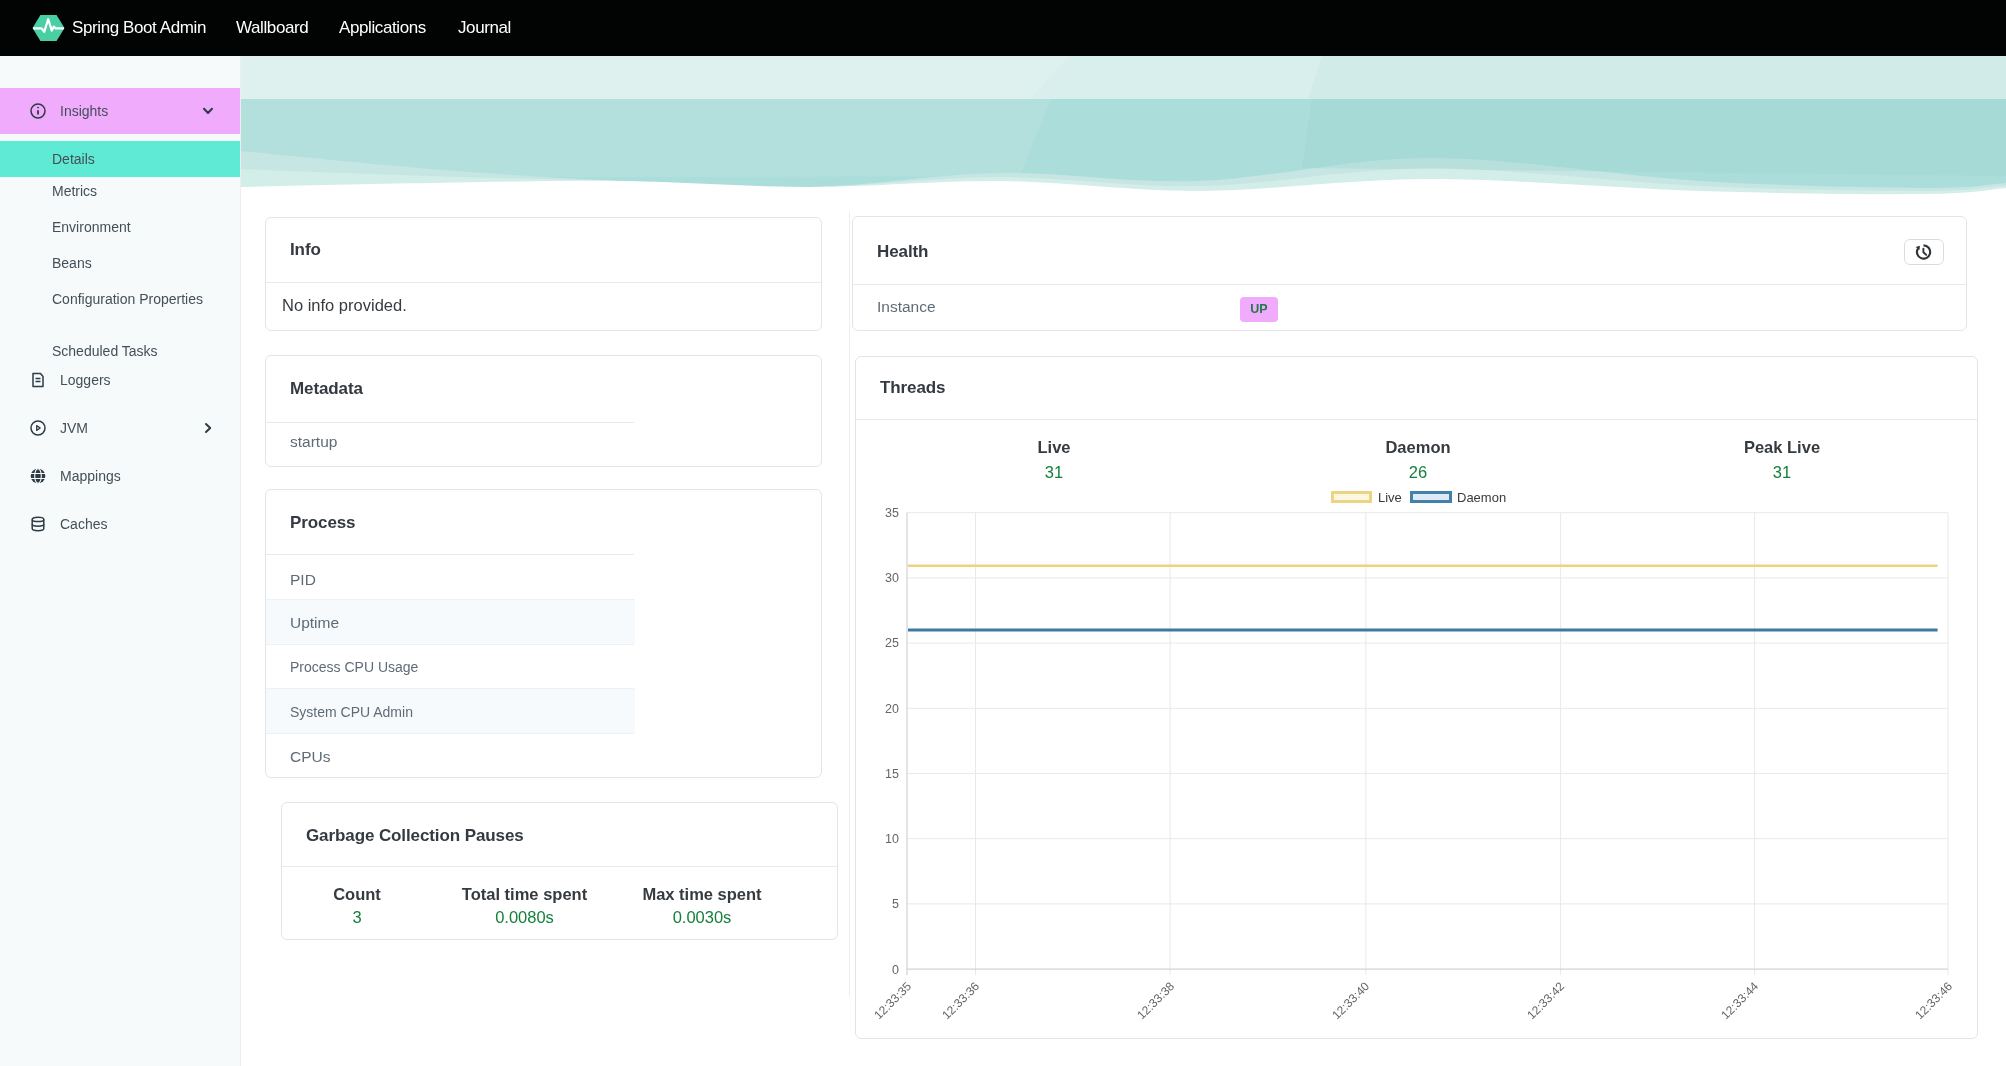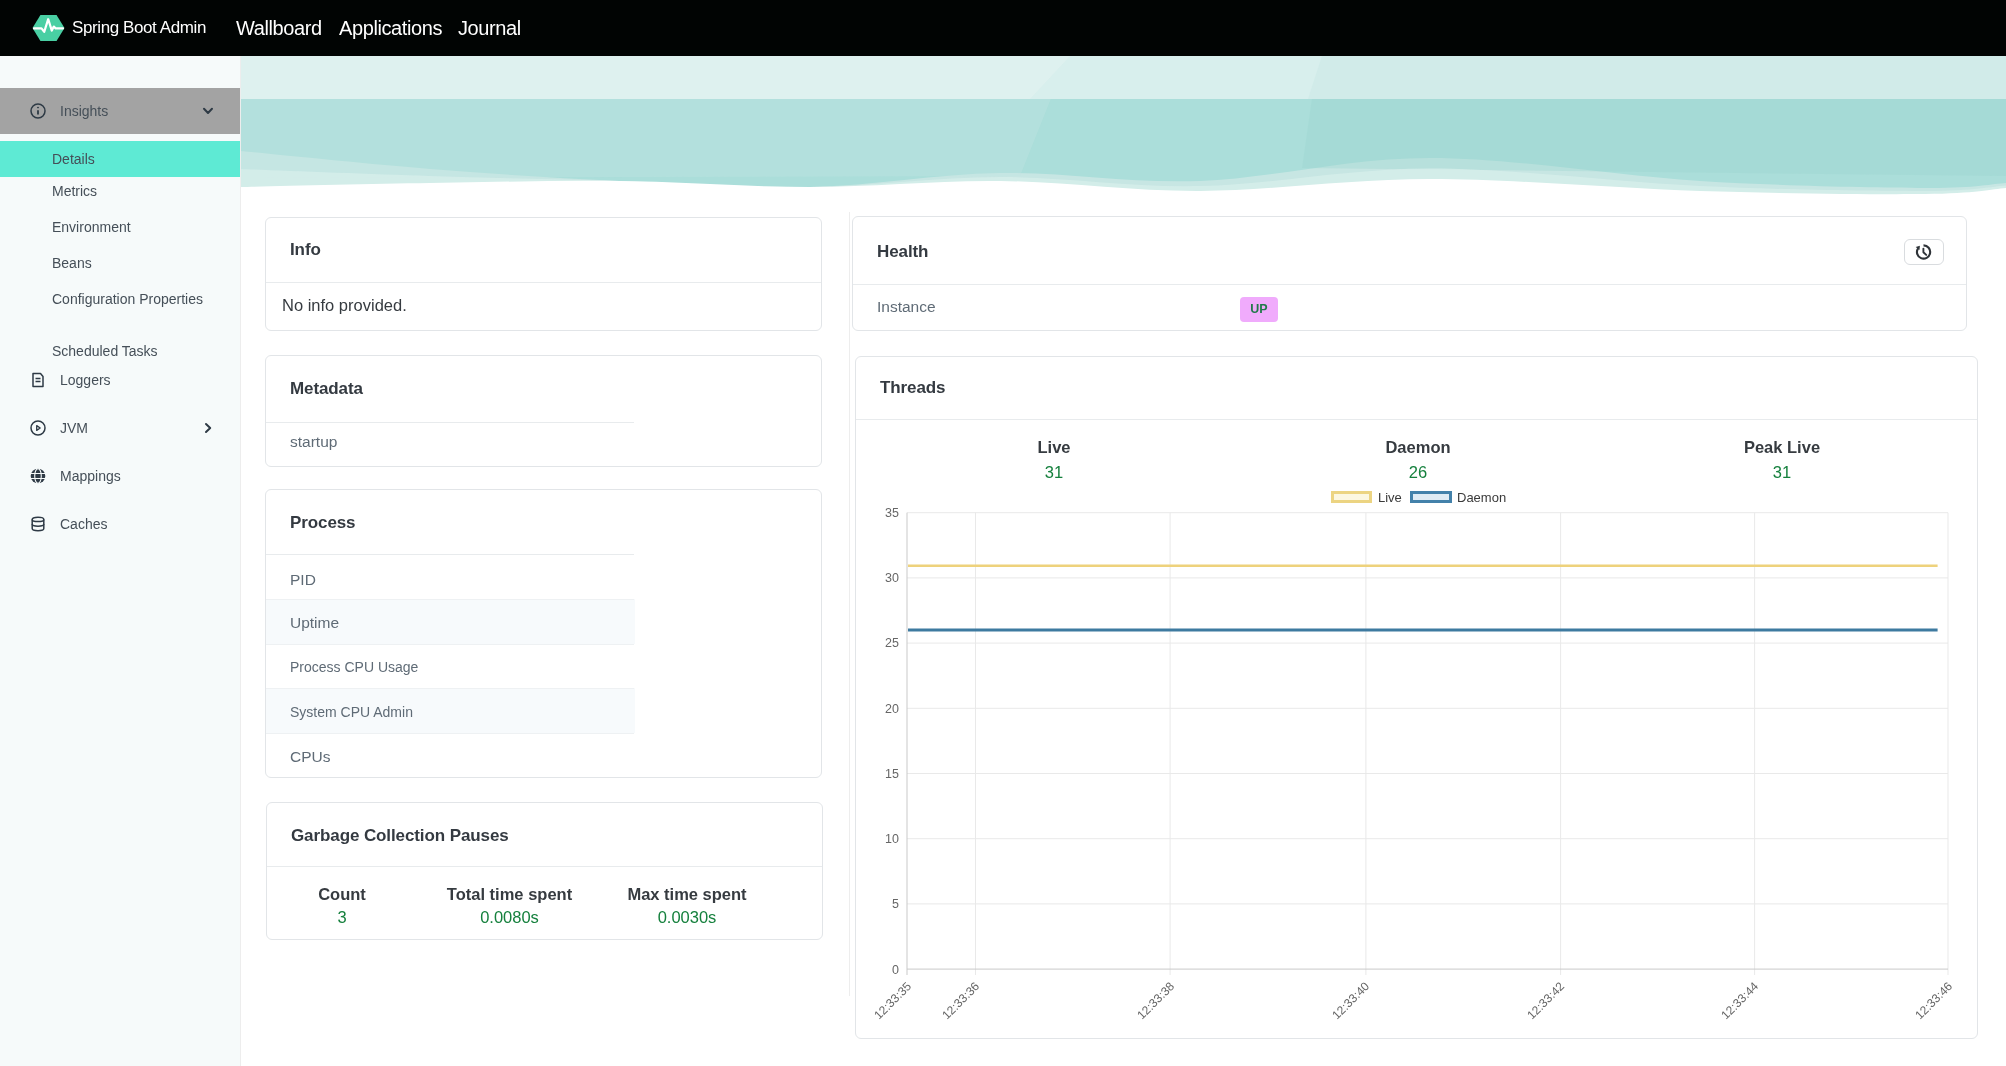--- a/index.html
+++ b/index.html
@@ -2,21 +2,21 @@
 <html><head>
 <meta charset="utf-8">
 <style>
 html,body{margin:0;padding:0;background:#fff;}
 #page{position:relative;width:2006px;height:1066px;background:#fff;overflow:hidden;
   font-family:"Liberation Sans",sans-serif;color:#363b40;}
 .abs{position:absolute;}
 
 #nav{position:absolute;left:0;top:0;width:2006px;height:56px;background:#010403;}
 #brand{position:absolute;left:72px;top:0;height:56px;line-height:56px;color:#fff;font-size:17px;font-weight:500;letter-spacing:-0.4px;}
-.navlink{position:absolute;top:0;height:56px;line-height:56px;color:#fff;font-size:20px;letter-spacing:-0.4px;text-align:right;}
+.navlink{position:absolute;top:0;height:56px;line-height:56px;color:#fff;font-size:17px;letter-spacing:-0.4px;text-align:right;}
 
 #sidebar{position:absolute;left:0;top:56px;width:240px;height:1010px;background:#f6fafa;border-right:1px solid #ededed;}
 .srow{position:absolute;left:0;width:240px;color:#454f58;font-size:14px;}
 .srow .lbl{position:absolute;left:60px;top:50%;transform:translateY(-50%);}
 .srow .lbl2{position:absolute;left:52px;top:50%;transform:translateY(-50%);}
 .sico{position:absolute;left:30px;top:50%;transform:translateY(-50%);width:16px;height:16px;}
 .chev{position:absolute;right:26px;top:50%;transform:translateY(-50%);width:12px;height:12px;}
 
 .card{position:absolute;background:#fff;border:1px solid #e2e5e8;border-radius:6px;box-sizing:border-box;}
 .ctitle{position:absolute;left:24px;font-size:17px;font-weight:700;color:#343a41;letter-spacing:-0.1px;}
@@ -47,21 +47,21 @@
   <svg class="abs" style="left:32px;top:12px;" width="33" height="32" viewBox="0 0 33 32">
     <path d="M8.2,2.5 L24.8,2.5 L33,16 L24.8,29.5 L8.2,29.5 L0,16 Z" fill="#49cfa3" transform="scale(0.97) translate(0.5,0.5)"></path>
     <path d="M2,16.4 H9.5 L12.2,19.8 L16.2,7.2 L19.8,18.6 L21.8,14.6 L23.6,16.4 H31" stroke="#ffffff" stroke-width="2.2" fill="none" stroke-linecap="round" stroke-linejoin="round"></path>
   </svg>
   <div id="brand">Spring Boot Admin</div>
   <div class="navlink" style="left:236px;">Wallboard</div>
   <div class="navlink" style="left:339px;">Applications</div>
   <div class="navlink" style="left:458px;">Journal</div>
 
   <div id="sidebar"></div>
-  <div class="srow" style="top:88px;height:46px;background:#a3a3a3;">
+  <div class="srow" style="top:88px;height:46px;background:#f0abfc;">
     <svg class="sico" viewBox="0 0 16 16" fill="none" stroke="#2e3a45" stroke-width="1.5">
         <circle cx="8" cy="8" r="7"></circle>
         <path d="M8 7.2 V11.5" stroke-width="1.8"></path>
         <circle cx="8" cy="4.6" r="0.5" fill="#2e3a45" stroke-width="1"></circle>
       </svg>
     <span class="lbl">Insights</span>
     <svg class="chev" viewBox="0 0 12 12" fill="none" stroke="#2e3a45" stroke-width="2" stroke-linecap="round" stroke-linejoin="round">
         <path d="M2 3.8 L6 8 L10 3.8"></path>
       </svg>
   </div>
@@ -142,21 +142,21 @@
     <div class="hline" style="top:154px;width:368px;background:#eef1f3;"></div>
     <div class="hline" style="top:198px;width:368px;background:#eef1f3;"></div>
     <div class="hline" style="top:243px;width:368px;background:#eef1f3;"></div>
     <div class="rowlbl" style="top:81px;">PID</div>
     <div class="rowlbl" style="top:124px;">Uptime</div>
     <div class="rowlbl" style="top:169px;font-size:14px;">Process CPU Usage</div>
     <div class="rowlbl" style="top:214px;font-size:14px;">System CPU Admin</div>
     <div class="rowlbl" style="top:258px;">CPUs</div>
   </div>
 
-  <div class="card" style="left:266px;top:802px;width:557px;height:138px;">
+  <div class="card" style="left:281px;top:802px;width:557px;height:138px;">
     <div class="ctitle" style="top:23px;">Garbage Collection Pauses</div>
     <div class="hline" style="top:63px;width:555px;"></div>
     <div class="abs statlbl" style="left:0;top:82px;width:150px;text-align:center;">Count</div>
     <div class="abs statlbl" style="left:150px;top:82px;width:185px;text-align:center;">Total time spent</div>
     <div class="abs statlbl" style="left:335px;top:82px;width:170px;text-align:center;">Max time spent</div>
     <div class="abs statval" style="left:0;top:105px;width:150px;text-align:center;">3</div>
     <div class="abs statval" style="left:150px;top:105px;width:185px;text-align:center;">0.0080s</div>
     <div class="abs statval" style="left:335px;top:105px;width:170px;text-align:center;">0.0030s</div>
   </div>
 

